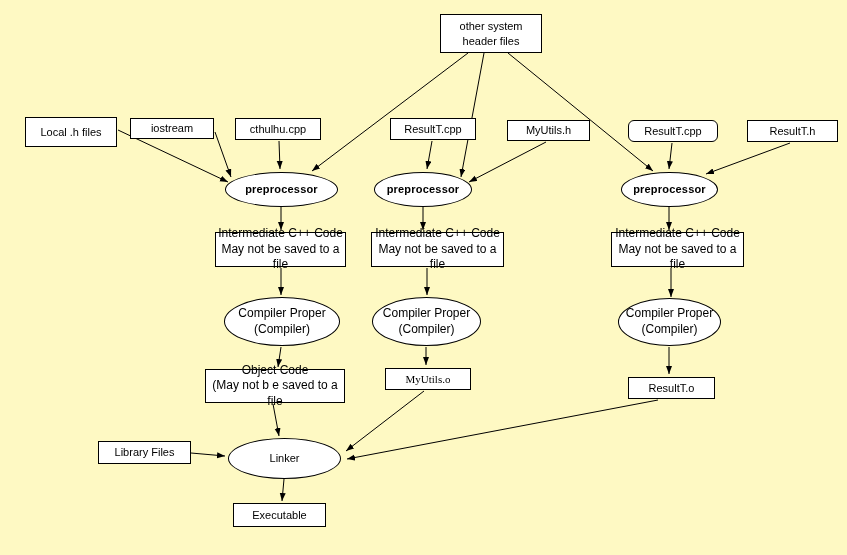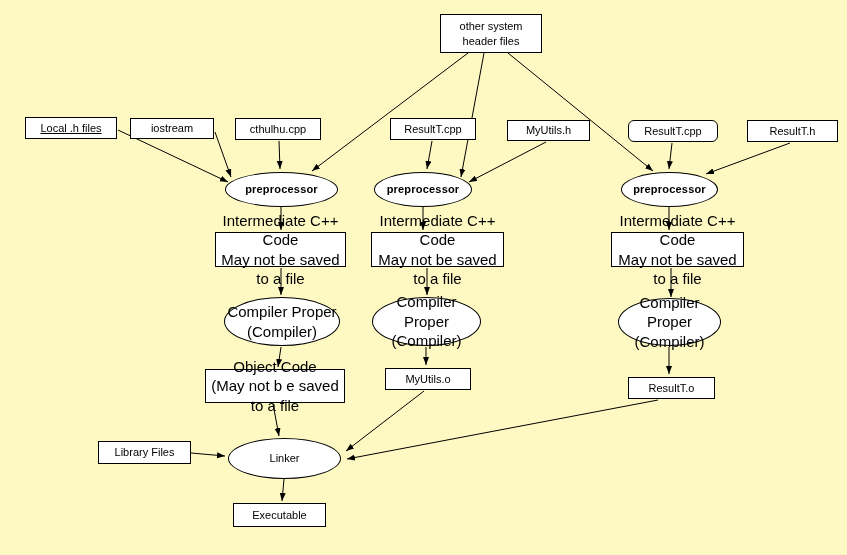--- a/index.html
+++ b/index.html
@@ -11,21 +11,21 @@
     position:absolute;
     display:flex; align-items:center; justify-content:center;
     text-align:center;
     background:#ffffff; color:#000000;
     font-size:11px; line-height:1.3;
     white-space:pre-line;
     box-sizing:border-box;
   }
   .box { border:1px solid #000000; }
   .ellipse { border:1px solid #000000; border-radius:50%; }
-  .small { font-size:15px; }
+  .small { font-size:12px; }
   .bold { font-weight:bold; letter-spacing:0.2px; }
 </style>
 </head>
 <body>
 
 <div class="canvas">
 
   <svg class="arrows" viewBox="0 0 847 555" xmlns="http://www.w3.org/2000/svg">
     <defs>
       <marker id="ah" markerWidth="10" markerHeight="8" refX="8" refY="3" orient="auto" markerUnits="userSpaceOnUse">
@@ -63,21 +63,21 @@
     <line x1="424" y1="391" x2="346" y2="451" marker-end="url(#ah)"></line>
     <line x1="658" y1="400" x2="347" y2="459" marker-end="url(#ah)"></line>
     <line x1="191" y1="453" x2="225" y2="456" marker-end="url(#ah)"></line>
 
     <line x1="284" y1="479" x2="282" y2="501" marker-end="url(#ah)"></line>
   </svg>
 
   <div class="node box" style="left:440px; top:14px; width:102px; height:39px;">other system
 header files</div>
 
-  <div class="node box" style="left:25px;  top:117px; width:92px; height:22px;text-decoration:underline;">Local .h files</div>
+  <div class="node box" style="left:25px;  top:117px; width:92px; height:30px;">Local .h files</div>
   <div class="node box" style="left:130px; top:118px; width:84px; height:21px;">iostream</div>
   <div class="node box" style="left:235px; top:118px; width:86px; height:22px;">cthulhu.cpp</div>
   <div class="node box" style="left:390px; top:118px; width:86px; height:22px;">ResultT.cpp</div>
   <div class="node box" style="left:507px; top:120px; width:83px; height:21px;">MyUtils.h</div>
   <div class="node box" style="left:628px; top:120px; width:90px; height:22px;border-radius:6px;">ResultT.cpp</div>
   <div class="node box" style="left:747px; top:120px; width:91px; height:22px;">ResultT.h</div>
 
   <div class="node ellipse bold" style="left:225px; top:172px; width:113px; height:35px;">preprocessor</div>
   <div class="node ellipse bold" style="left:374px; top:172px; width:98px; height:35px;">preprocessor</div>
   <div class="node ellipse bold" style="left:621px; top:172px; width:97px; height:35px;">preprocessor</div>
@@ -91,21 +91,21 @@
 
   <div class="node ellipse small" style="left:224px; top:297px; width:116px; height:49px;">Compiler Proper
 (Compiler)</div>
   <div class="node ellipse small" style="left:372px; top:297px; width:109px; height:49px;">Compiler Proper
 (Compiler)</div>
   <div class="node ellipse small" style="left:618px; top:298px; width:103px; height:48px;">Compiler Proper
 (Compiler)</div>
 
   <div class="node box small" style="left:205px; top:369px; width:140px; height:34px;">Object Code
 (May not b e saved to a file</div>
-  <div class="node box" style="left:385px; top:368px; width:86px; height:22px;">MyUtils.o</div>
+  <div class="node box" style="left:385px; top:368px; width:86px; height:22px;font-family:Liberation Serif, serif;">MyUtils.o</div>
   <div class="node box" style="left:628px; top:377px; width:87px; height:22px;">ResultT.o</div>
 
   <div class="node box" style="left:98px; top:441px; width:93px; height:23px;">Library Files</div>
   <div class="node ellipse" style="left:228px; top:438px; width:113px; height:41px;">Linker</div>
 
   <div class="node box" style="left:233px; top:503px; width:93px; height:24px;">Executable</div>
 
 </div>
 
 </body></html>

